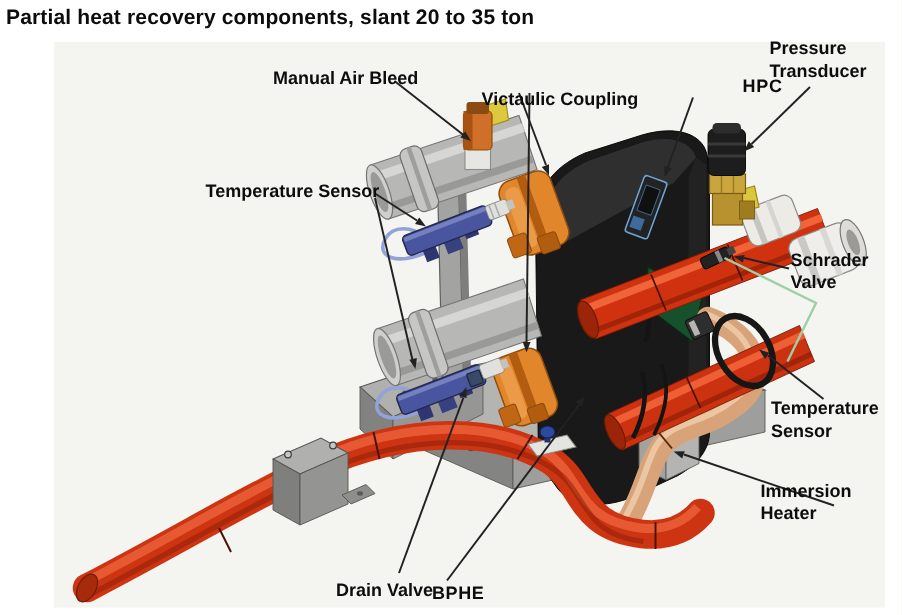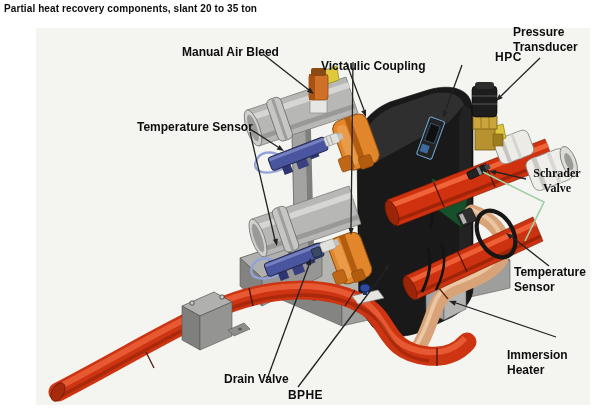--- a/index.html
+++ b/index.html
@@ -2,21 +2,21 @@
 <html><head>
 <meta charset="utf-8">
 <style>
   html,body{margin:0;padding:0;}
   body{
     width:601px;height:410px;position:relative;background:#ffffff;
     font-family:"Liberation Sans", sans-serif;overflow:hidden;
   }
   .title{
     position:absolute;left:4px;top:3px;
-    font-size:10px;font-weight:700;color:#0c0c0c;letter-spacing:.1px;
+    font-size:14px;font-weight:700;color:#0c0c0c;letter-spacing:.1px;
     white-space:nowrap;
   }
   svg.scene{position:absolute;left:0;top:0;}
   .label{
     position:absolute;font-size:12px;font-weight:700;color:#0d0d0d;
     line-height:15px;z-index:5;
   }
   .nowrap{white-space:nowrap;margin-left:24px;}
 </style>
 </head>
@@ -270,17 +270,17 @@
     <polygon points="311,258 311.0,265.5 306.2,263.7"></polygon>
     <polygon points="390,264 387.9,271.2 383.7,268.0"></polygon>
   </g>
 </svg>
 
 <div class="label nowrap" style="left:158px;top:45px;">Manual Air Bleed</div>
 <div class="label nowrap" style="left:297px;top:59px;">Victaulic Coupling</div>
 <div class="label nowrap" style="left:471px;top:50px;letter-spacing:.5px;">HPC</div>
 <div class="label" style="left:513px;top:25px;width:70px;">Pressure Transducer</div>
 <div class="label nowrap" style="left:113px;top:120px;">Temperature Sensor</div>
-<div class="label" style="left:527px;top:166px;width:60px;text-align:center;font-family:Liberation Serif, serif;">Schrader Valve</div>
+<div class="label" style="left:527px;top:166px;width:60px;text-align:left;">Schrader Valve</div>
 <div class="label" style="left:514px;top:265px;width:84px;">Temperature Sensor</div>
-<div class="label" style="left:507px;top:348px;width:70px;">Immersion Heater</div>
-<div class="label nowrap" style="left:158px;top:372px;padding-left:42px;">Drain Valve</div>
+<div class="label" style="left:507px;top:320px;width:70px;">Immersion Heater</div>
+<div class="label nowrap" style="left:158px;top:386px;padding-left:42px;">Drain Valve</div>
 <div class="label nowrap" style="left:264px;top:388px;letter-spacing:.4px;">BPHE</div>
 
 </body></html>

